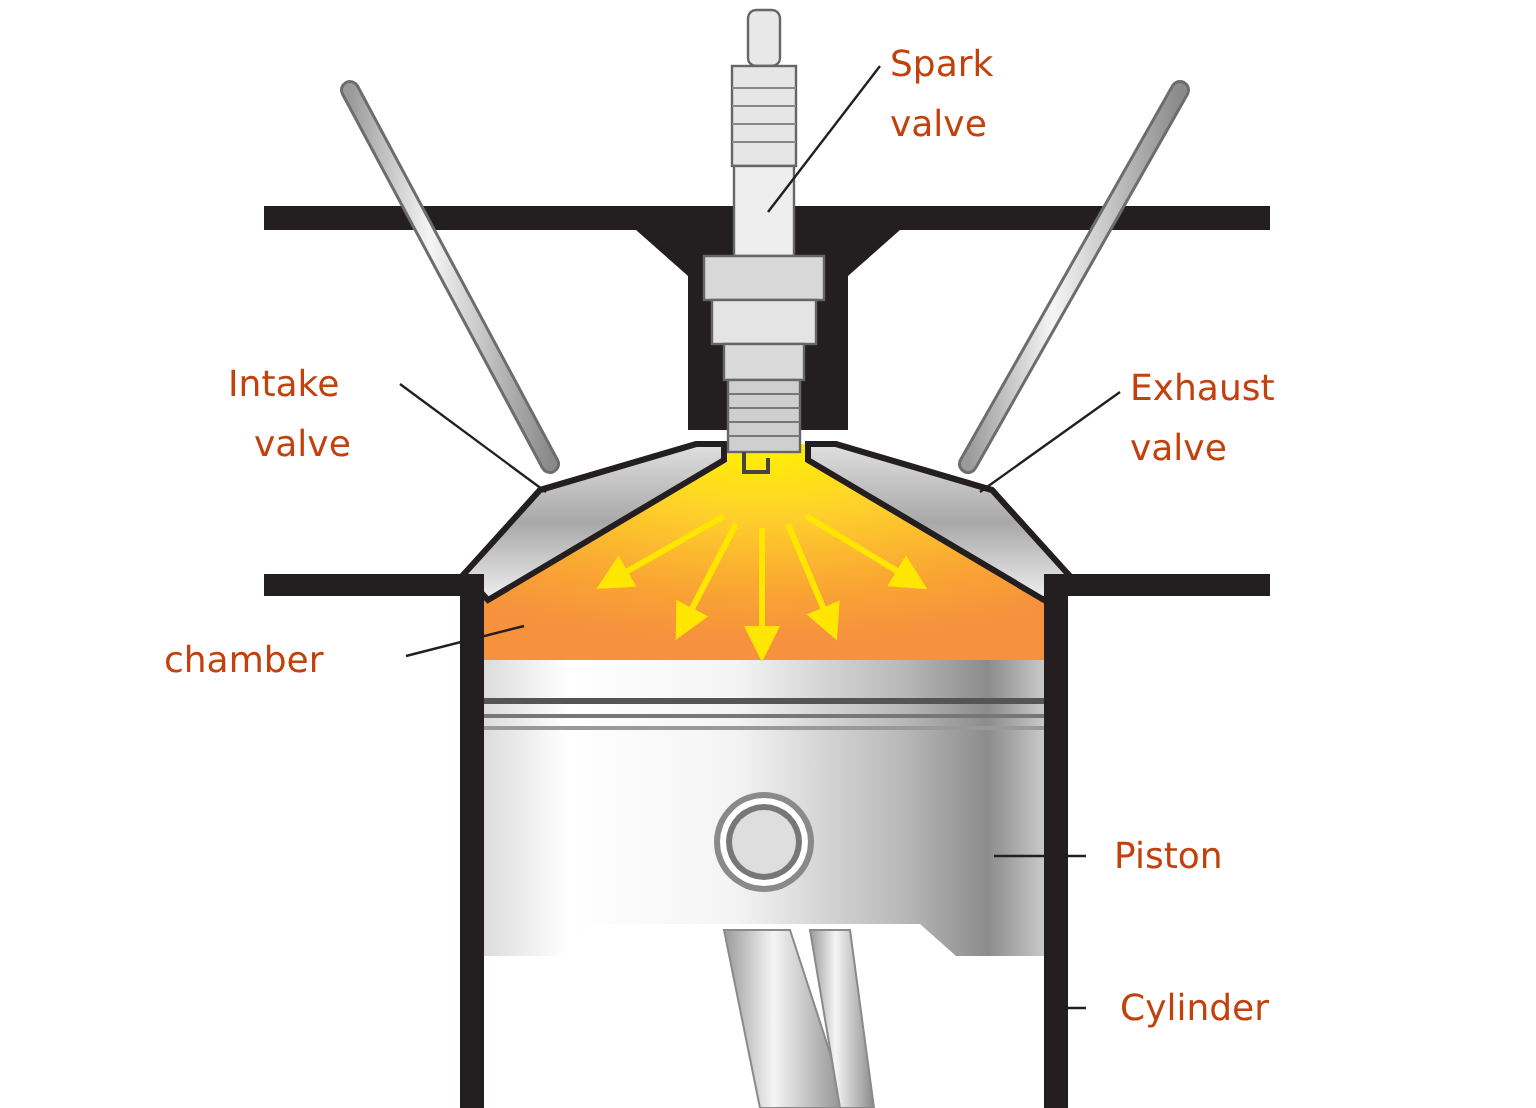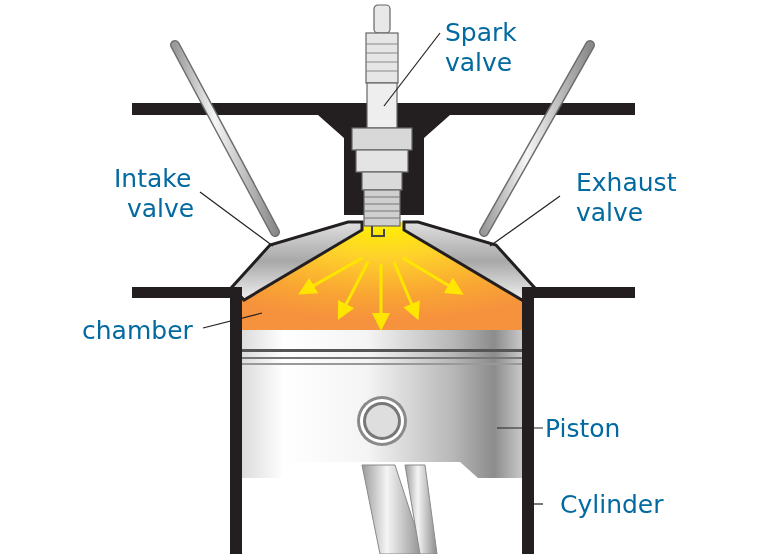--- a/index.html
+++ b/index.html
@@ -1,18 +1,18 @@
 <!DOCTYPE html>
 <html><head>
 <meta charset="utf-8">
 <style>
   html, body { margin: 0; padding: 0; background: #ffffff; }
   #stage { position: relative; width: 768px; height: 554px; overflow: hidden; background: #fff; }
   svg { position: absolute; left: 0; top: 0; }
-  .lbl { position: absolute; font-family: "DejaVu Sans", sans-serif; font-size: 25px; color: #0369a1; line-height: 30px; white-space: nowrap; }
+  .lbl { position: absolute; font-family: "DejaVu Sans", sans-serif; font-size: 18px; color: #c2410c; line-height: 30px; white-space: nowrap; }
   .lbl span { display: block; }
 </style>
 </head>
 <body>
 
 <div id="stage">
 <svg width="768" height="554" viewBox="0 0 768 554">
   <defs>
     <radialGradient id="flame" cx="0.5" cy="0" r="0.9">
       <stop offset="0" stop-color="#fff200"></stop>
@@ -118,30 +118,30 @@
     <line x1="203" y1="328" x2="262" y2="313"></line>
     <line x1="497" y1="428" x2="543" y2="428"></line>
     <line x1="526" y1="504" x2="543" y2="504"></line>
   </g>
 </svg>
 
 <div class="lbl" style="left:445px; top:18px;">
   <span>Spark</span>
   <span>valve</span>
 </div>
-<div class="lbl" style="left:114px; top:164px;">
+<div class="lbl" style="left:114px; top:178px;">
   <span>Intake</span>
   <span style="padding-left:13px;">valve</span>
 </div>
-<div class="lbl" style="left:565px; top:168px;margin-left:11px;">
+<div class="lbl" style="left:565px; top:180px;">
   <span>Exhaust</span>
   <span>valve</span>
 </div>
 <div class="lbl" style="left:42px; top:316px;">
   <span style="padding-left:40px;">chamber</span>
 </div>
-<div class="lbl" style="left:545px; top:414px;">
+<div class="lbl" style="left:557px; top:414px;">
   <span>Piston</span>
 </div>
 <div class="lbl" style="left:560px; top:490px;">
   <span>Cylinder</span>
 </div>
 </div>
 
 </body></html>

